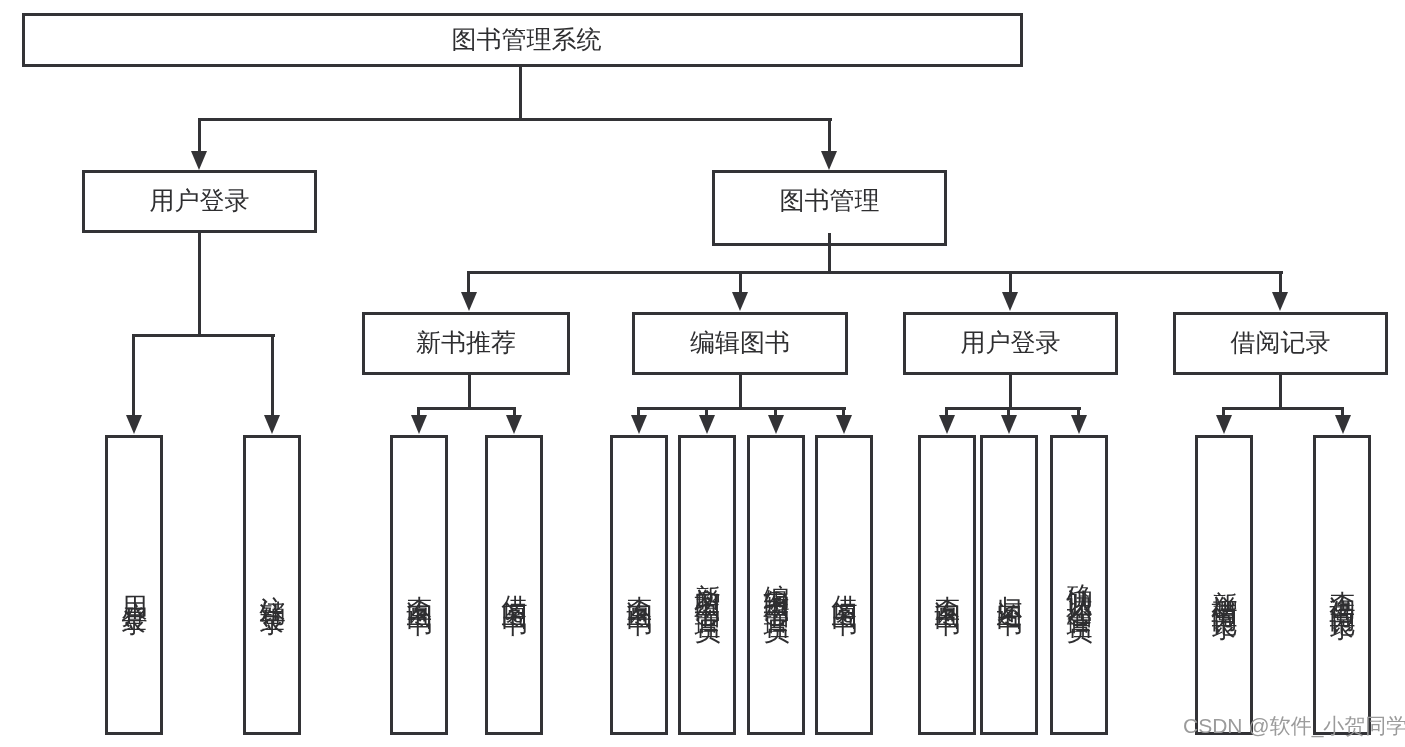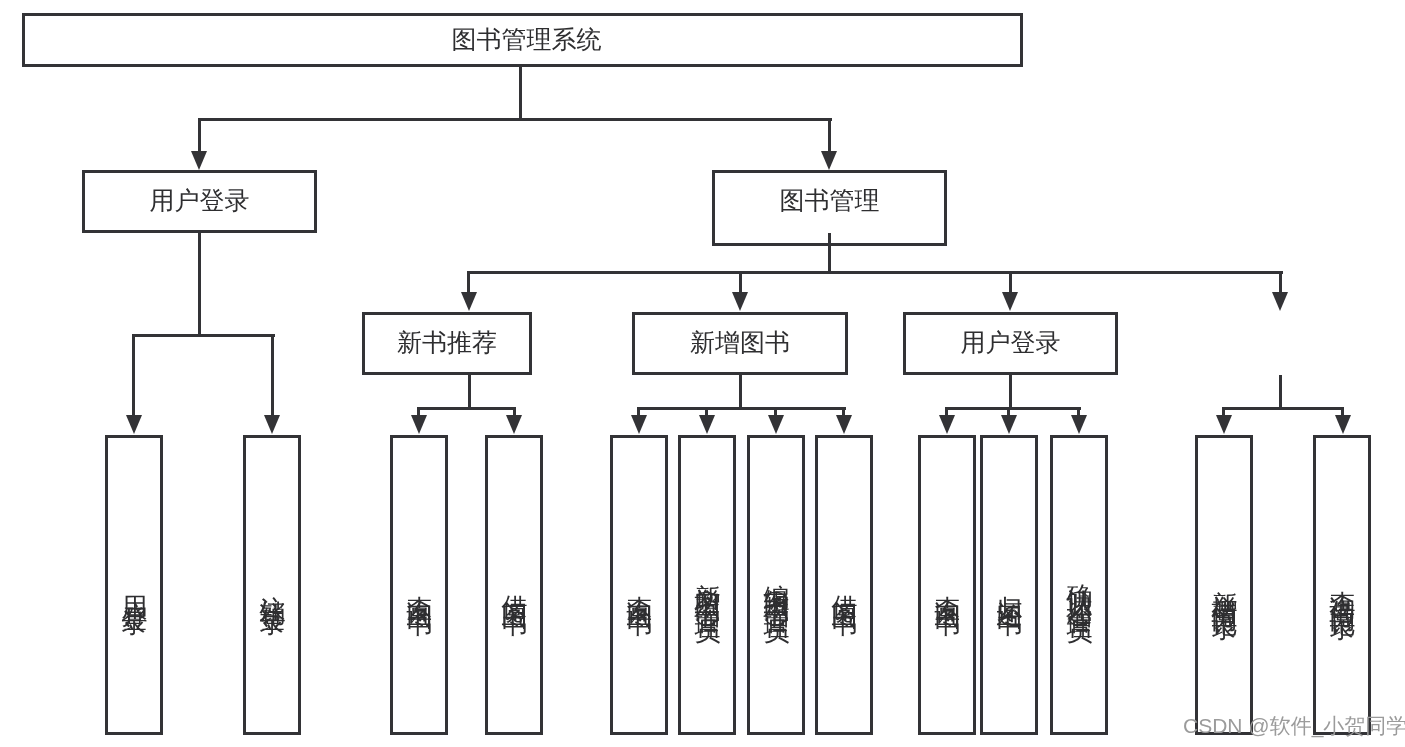--- a/index.html
+++ b/index.html
@@ -58,23 +58,24 @@
   <div class="line" style="left:467px;top:271px;width:816px;height:3px;"></div>
   <div class="line" style="left:467px;top:271px;width:3px;height:23px;"></div>
   <div class="tri" style="left:461px;top:292px;"></div>
   <div class="line" style="left:739px;top:271px;width:3px;height:23px;"></div>
   <div class="tri" style="left:732px;top:292px;"></div>
   <div class="line" style="left:1009px;top:271px;width:3px;height:23px;"></div>
   <div class="tri" style="left:1002px;top:292px;"></div>
   <div class="line" style="left:1279px;top:271px;width:3px;height:23px;"></div>
   <div class="tri" style="left:1272px;top:292px;"></div>
 
-  <div class="box hbox mid" style="left:362px;top:312px;width:170px;height:63px;">新书推荐</div>
-  <div class="box hbox mid" style="left:632px;top:312px;width:216px;height:63px;">新增图书</div>
+  <div class="box hbox mid" style="left:362px;top:312px;width:208px;height:63px;">新书推荐</div>
+  <div class="box hbox mid" style="left:632px;top:312px;width:216px;height:63px;">编辑图书</div>
   <div class="box hbox mid" style="left:903px;top:312px;width:215px;height:63px;">用户登录</div>
+  <div class="box hbox mid" style="left:1173px;top:312px;width:215px;height:63px;">借阅记录</div>
 
   <div class="line" style="left:468px;top:375px;width:3px;height:33px;"></div>
   <div class="line" style="left:417px;top:407px;width:99px;height:3px;"></div>
   <div class="line" style="left:417px;top:407px;width:3px;height:10px;"></div>
   <div class="tri" style="left:411px;top:415px;"></div>
   <div class="line" style="left:513px;top:407px;width:3px;height:10px;"></div>
   <div class="tri" style="left:506px;top:415px;"></div>
 
   <div class="line" style="left:739px;top:375px;width:3px;height:33px;"></div>
   <div class="line" style="left:637px;top:407px;width:209px;height:3px;"></div>

